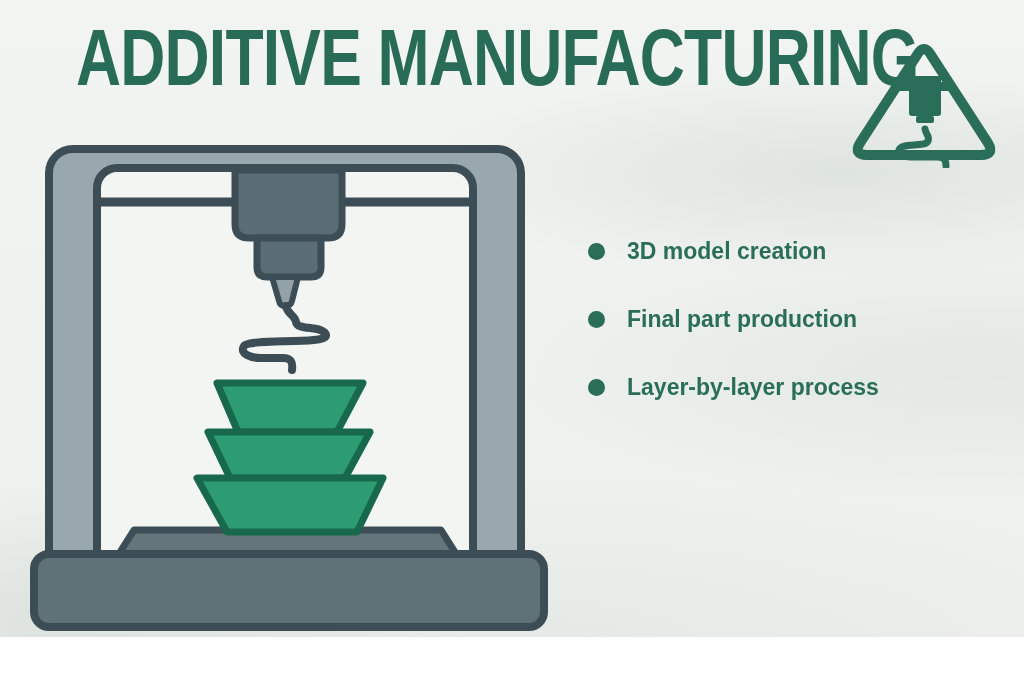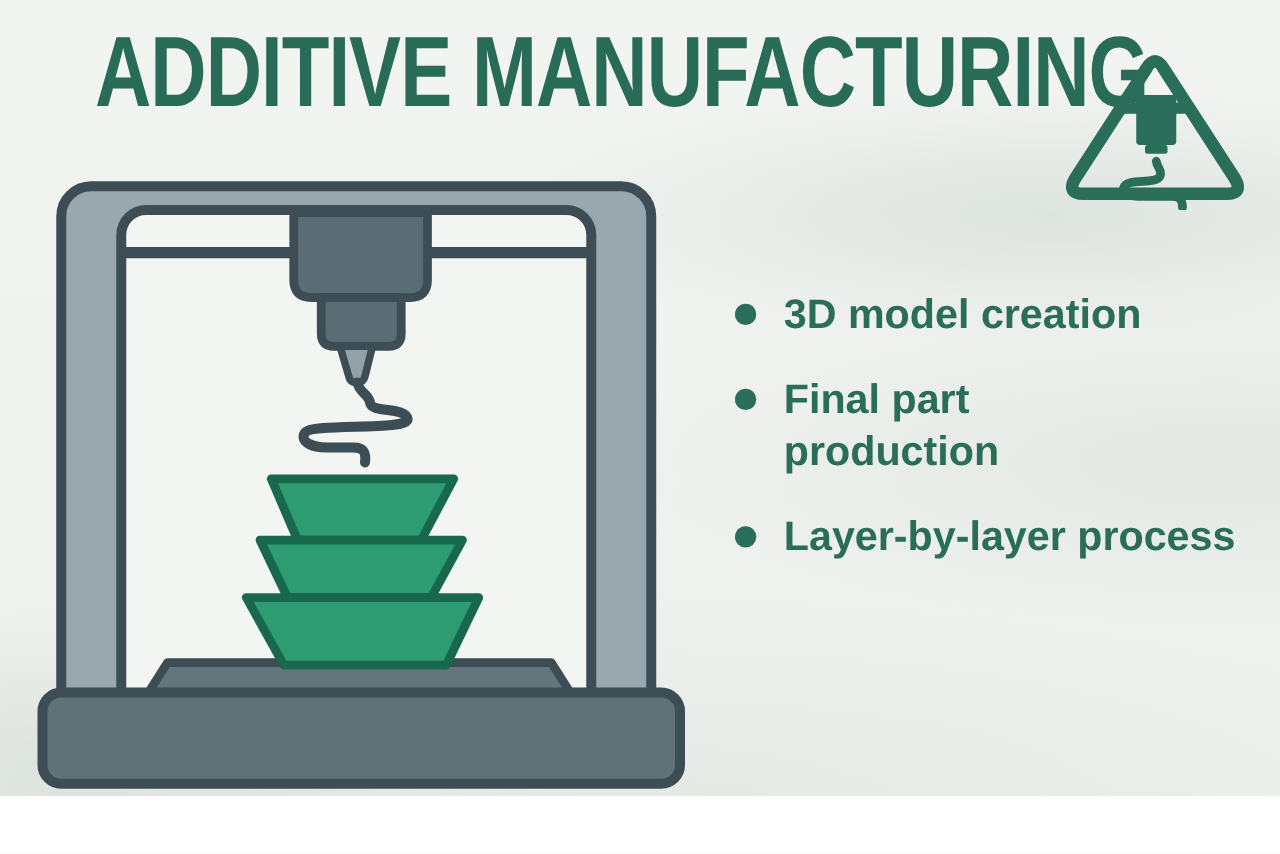--- a/index.html
+++ b/index.html
@@ -34,21 +34,21 @@
     display:flex;align-items:flex-start;
     margin-bottom:26px;
   }
   .bullet-dot{
     flex:0 0 auto;
     width:17px;height:17px;border-radius:50%;
     background:var(--bullet-green,#2a6d58);
     margin:13px 22px 0 0;
   }
   .bullet-label{
-    font-size:33px;font-weight:bold;line-height:42px;
+    font-size:23px;font-weight:bold;line-height:42px;
     color:var(--text-green,#2a6d58);
   }
   .bullet-item:nth-child(2) .bullet-label{max-width:300px;}
 </style>
 </head>
 <body>
 
 <div class="canvas">
 
   <h1 class="title">ADDITIVE MANUFACTURING</h1>

